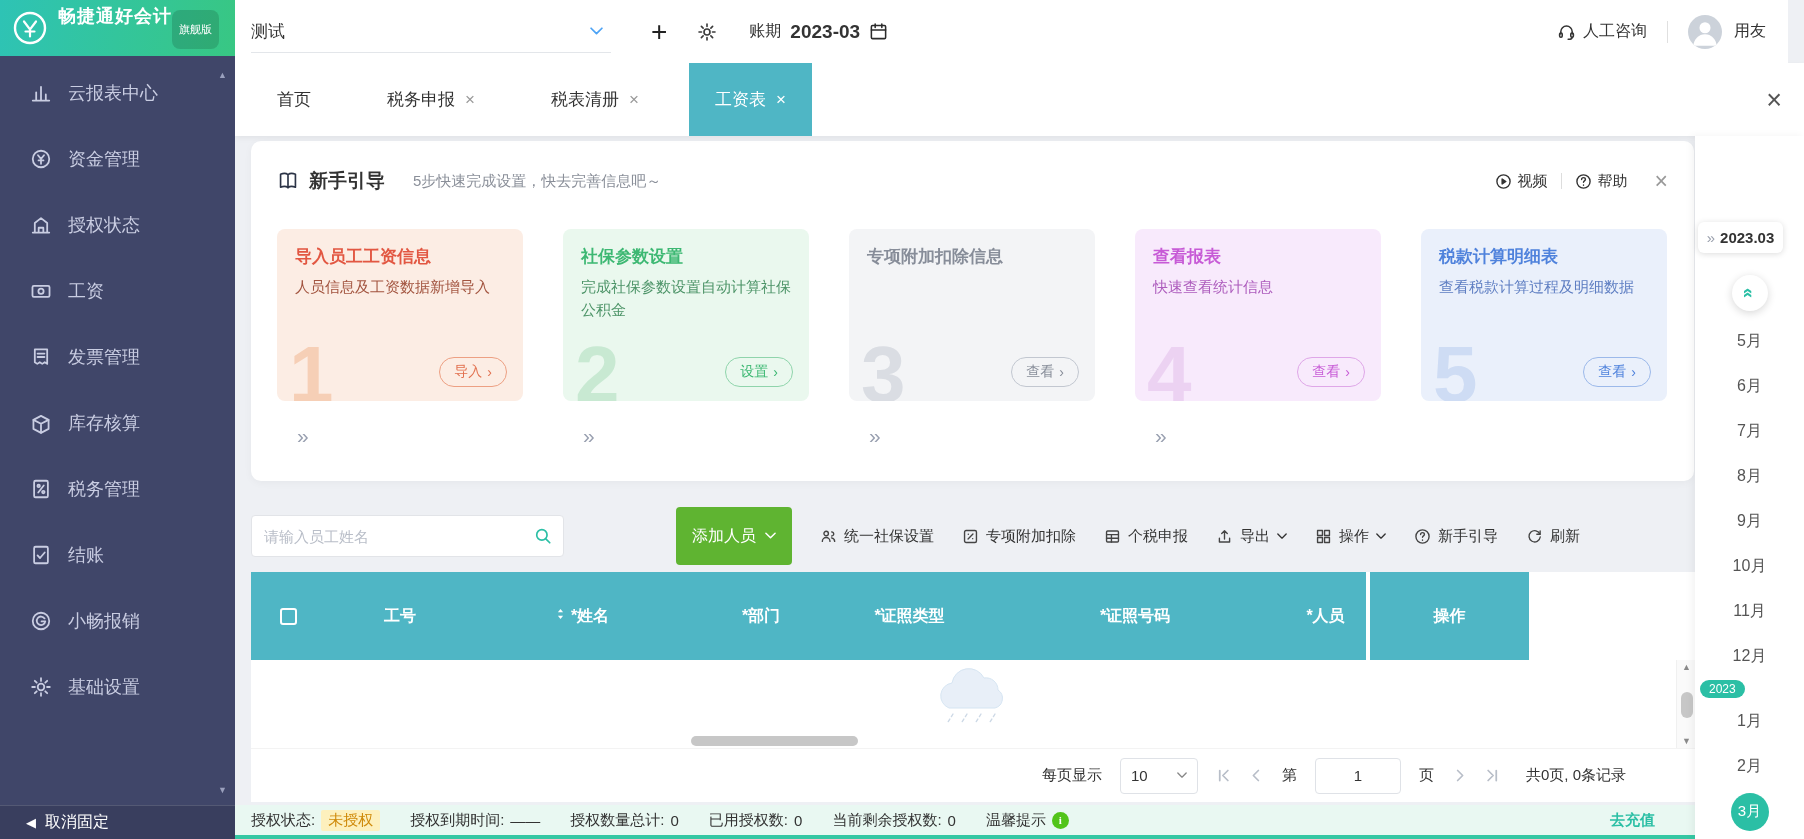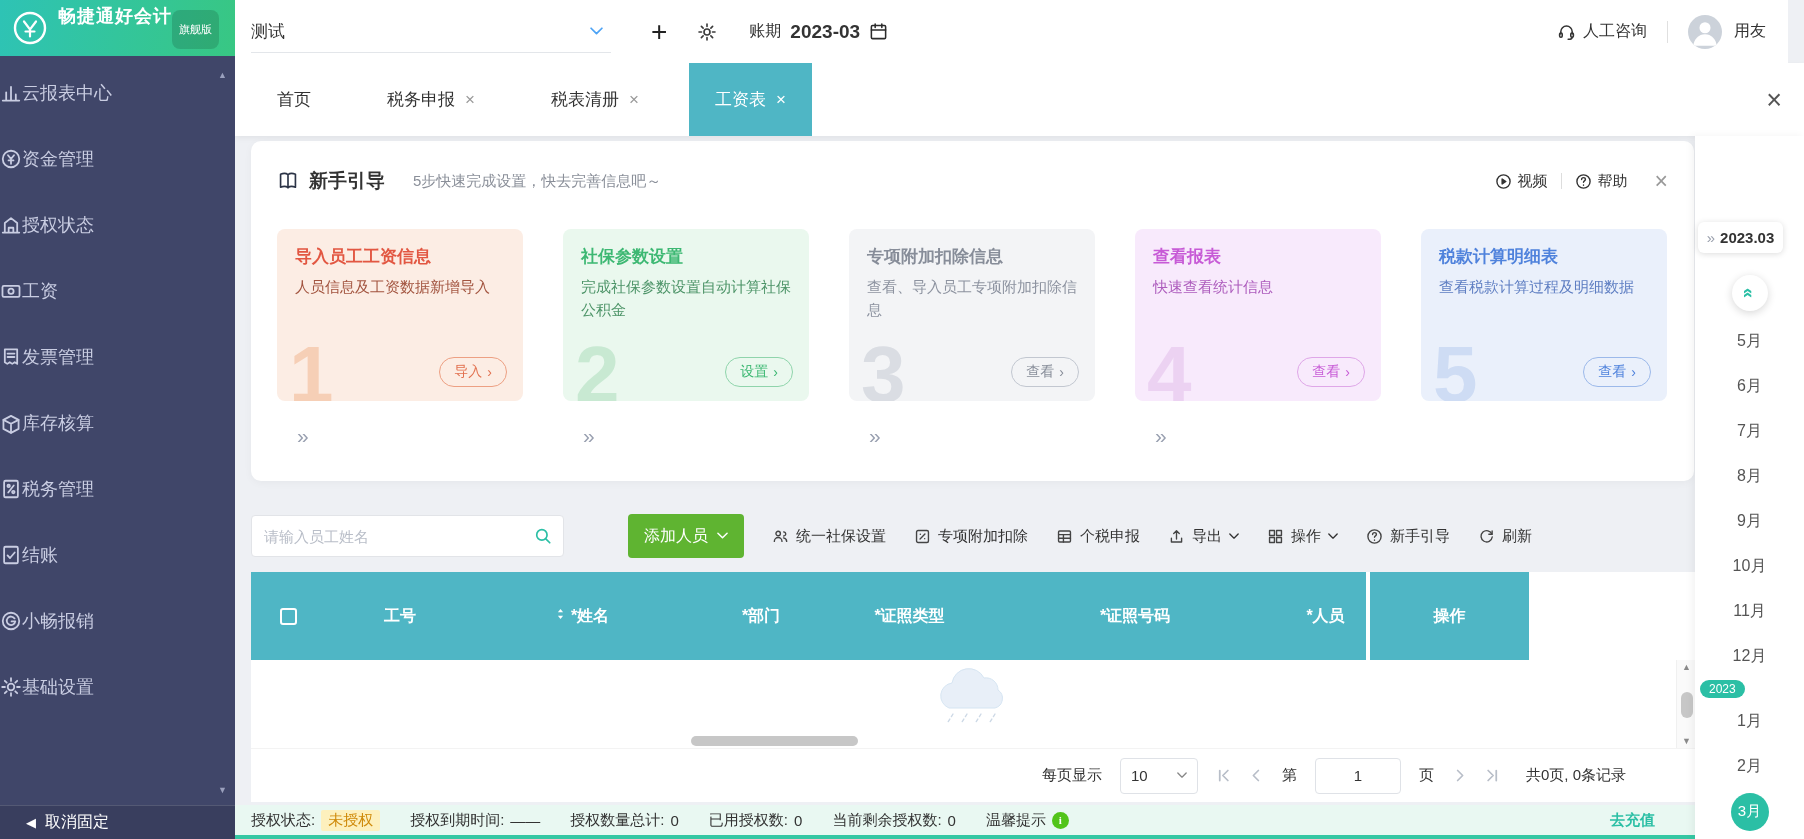--- a/index.html
+++ b/index.html
@@ -9,21 +9,21 @@
 svg.i{fill:none;stroke:currentColor;stroke-width:1.3;stroke-linecap:round;stroke-linejoin:round;display:block}
 
 
 .sidebar{position:absolute;left:0;top:0;width:235px;height:100%;background:var(--sidebar-bg,#404669);z-index:30;display:flex;flex-direction:column}
 .brand{height:56px;background:linear-gradient(100deg,var(--brand-a,#2ec3b5),var(--brand-b,#38c783));display:flex;align-items:center;gap:10px;padding:0 12px;color:#fff;flex:none}
 .brand-logo{width:36px;height:36px;flex:none}
 .brand-text{display:flex;flex-direction:row;line-height:1.1}
 .brand-name{font-size:18px;font-weight:bold;letter-spacing:1px}
 .brand-badge{font-size:11px;margin-top:3px;background:rgba(0,0,0,.14);border-radius:8px;padding:13px 7px;align-self:flex-start}
 .nav{flex:1;padding-top:4px;position:relative;overflow:hidden}
-.nav-item{height:66px;display:flex;align-items:center;color:#c9cde2;font-size:18px;cursor:pointer}
+.nav-item{height:66px;display:flex;align-items:center;gap:16px;padding-left:30px;color:#c9cde2;font-size:18px;cursor:pointer}
 .nav-icon{width:22px;height:22px;flex:none}
 .sb-arrow{position:absolute;right:8px;color:#9aa0bd;font-size:9px;cursor:pointer;z-index:2}
 .sb-arrow.up{top:14px}
 .sb-arrow.down{bottom:10px}
 .pin-bar{height:34px;border-top:1px solid rgba(255,255,255,.14);display:flex;align-items:center;gap:9px;padding-left:26px;color:#fff;font-size:16px;background:rgba(0,0,0,.10);cursor:pointer;flex:none}
 .pin-glyph{font-size:13px}
 
 
 .topbar{position:absolute;left:235px;top:0;right:16px;height:63px;background:#fff;display:flex;align-items:center;padding:0 22px 0 16px;z-index:20}
 .ws{display:flex;align-items:center;justify-content:space-between;width:360px;border-bottom:1px solid #e3e6ea;height:42px;font-size:17px;color:#333;cursor:pointer}
@@ -75,21 +75,21 @@
 .t5{background:#eaf0fb}.t5 .step-title{color:#4f82dc}.t5 .step-desc{color:#5e7ec2}.t5 .step-num{color:#cedcf4}.t5 .step-btn{color:#4f82dc;border:1px solid #9cb9ea}
 .chev-row{display:flex;gap:40px;margin-top:24px}
 .chev-cell{width:246px;color:#99a0b0;font-size:21px;padding-left:20px;line-height:1;cursor:pointer}
 
 
 .toolbar{position:absolute;left:16px;top:378px;right:120px;height:44px;display:flex;align-items:center}
 .search-wrap{position:relative;width:313px}
 .search-input{width:100%;height:42px;border:1px solid #e2e4e8;border-radius:4px;padding:0 40px 0 12px;font-size:15px;color:#333;background:#fff;outline:none;font-family:inherit}
 .search-input::placeholder{color:#b9bec8}
 .search-icon{position:absolute;right:12px;top:50%;transform:translateY(-50%);color:var(--accent,#2bbfa5)}
-.add-btn{margin-left:64px;height:44px;background:var(--green-btn,#5fb431);color:#fff;border:none;border-radius:4px;font-size:16px;padding:0 16px;display:flex;align-items:center;gap:9px;cursor:pointer;font-family:inherit}
+.add-btn{margin-left:112px;height:58px;background:var(--green-btn,#5fb431);color:#fff;border:none;border-radius:4px;font-size:16px;padding:0 16px;display:flex;align-items:center;gap:9px;cursor:pointer;font-family:inherit}
 .tb-actions{display:flex;align-items:center;gap:28px;margin-left:28px}
 .tb-action{display:flex;align-items:center;gap:7px;font-size:15px;color:#333;cursor:pointer;white-space:nowrap}
 .tb-action .aicon{color:#444}
 
 
 .table{position:absolute;left:16px;top:436px;width:1445px;background:#fff}
 .thead{display:flex;height:88px}
 .th{display:flex;align-items:center;justify-content:center;color:#fff;font-size:16px;font-weight:bold;background:var(--table-head,#4fb6c5);gap:4px}
 .w-cb{width:74px}.wc0{width:150px}.wc1{width:213px}.wc2{width:146px}.wc3{width:151px}.wc4{width:300px}.wc5{width:147px}.wc6{width:81px;overflow:hidden}
 .th-gap{width:4px;background:#fff}
@@ -365,21 +365,20 @@
           <div class="step-title">社保参数设置</div>
           <div class="step-desc">完成社保参数设置自动计算社保公积金</div>
           <div class="step-num">2</div>
           <button class="step-btn">
               <span>设置</span>
               <span>›</span>
             </button>
         </div>
         <div class="step-card t3">
           <div class="step-title">专项附加扣除信息</div>
-          <div class="step-desc">查看、导入员工专项附加扣除信息</div>
           <div class="step-num">3</div>
           <button class="step-btn">
               <span>查看</span>
               <span>›</span>
             </button>
         </div>
         <div class="step-card t4">
           <div class="step-title">查看报表</div>
           <div class="step-desc">快速查看统计信息</div>
           <div class="step-num">4</div>

